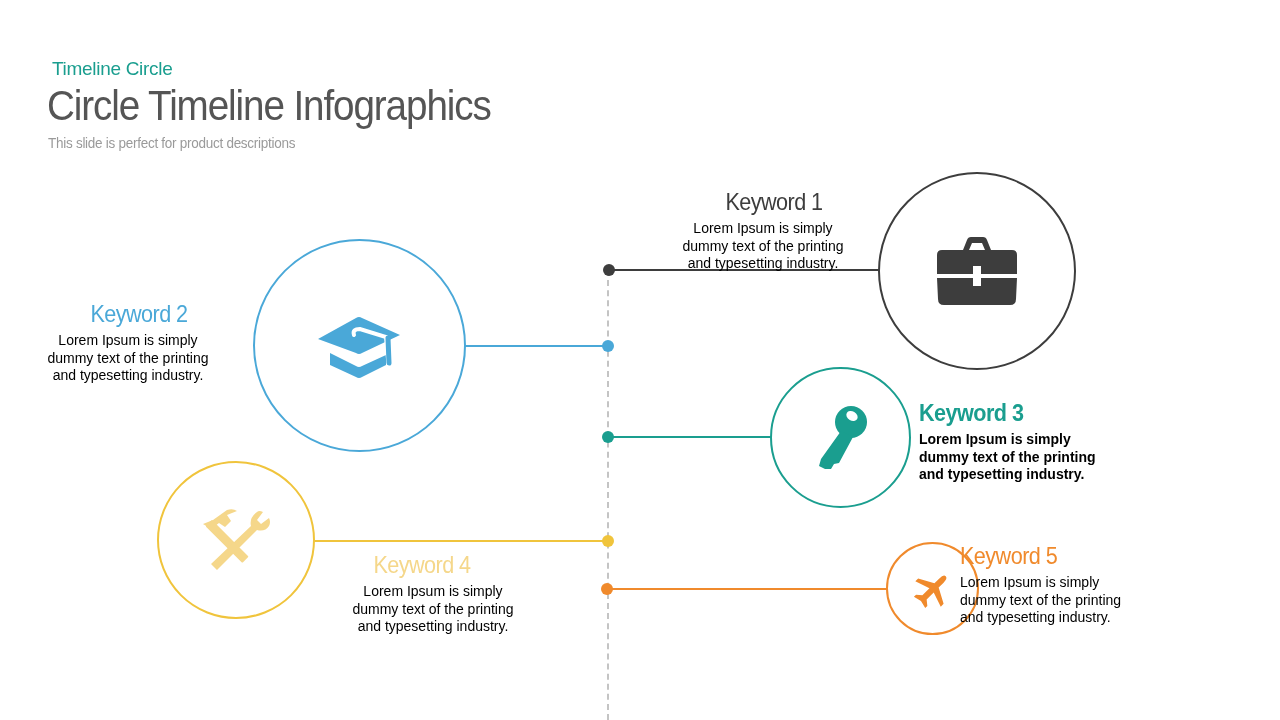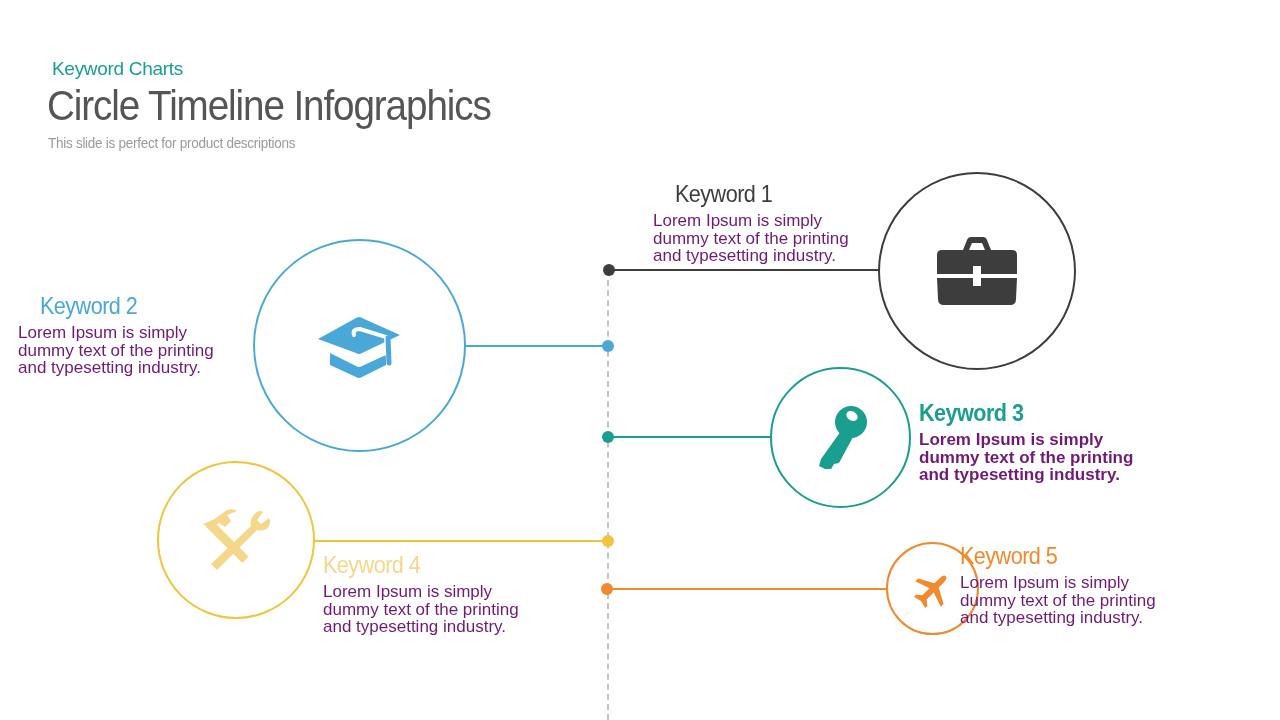--- a/index.html
+++ b/index.html
@@ -4,32 +4,32 @@
 <style>
   html, body { margin:0; padding:0; }
   body { width:1280px; height:720px; background:#ffffff; position:relative; overflow:hidden;
          font-family:"Liberation Sans", sans-serif; }
   .abs { position:absolute; }
   .category { left:52px; top:58px; font-size:19px; color:#1a9e8f; letter-spacing:-0.3px; }
   .title { left:47px; top:82px; font-size:42px; color:#555555; letter-spacing:-1.2px; transform:scaleX(0.92); transform-origin:left top; }
   .subtitle { left:48px; top:134px; font-size:15px; color:#9a9a9a; letter-spacing:-0.3px; transform:scaleX(0.9); transform-origin:left top; }
   .axis { left:607px; top:270px; width:0; height:450px; border-left:2px dashed #c4c4c4; }
   .kw { font-size:24px; letter-spacing:-0.6px; transform:scaleX(0.9); white-space:nowrap; }
-  .desc { font-size:17px; line-height:17.5px; color:#701a75; }
-  .right { text-align:left; }
+  .desc { font-size:14px; line-height:17.5px; color:#000000; }
+  .right { text-align:center;margin-top:8px; }
   .right .kw { transform-origin:right top; }
   .left .kw { transform-origin:left top; }
   .circle { border-radius:50%; background:#fff; box-sizing:border-box; display:flex; align-items:center; justify-content:center; }
   .dot { width:12px; height:12px; border-radius:50%; }
   .hline { height:2px; }
 </style>
 </head>
 <body>
 
-<div class="abs category">Keyword Charts</div>
+<div class="abs category">Timeline Circle</div>
 <div class="abs title">Circle Timeline Infographics</div>
 <div class="abs subtitle">This slide is perfect for product descriptions</div>
 
 <div class="abs axis"></div>
 
 <div class="abs hline" style="left:609px; top:269px; width:272px; background:#3d3d3d;"></div>
 <div class="abs dot" style="left:603px; top:264px; background:#3d3d3d;"></div>
 <div class="abs circle" style="left:878px; top:172px; width:198px; height:198px; border:2px solid #3d3d3d;">
   <svg width="82" height="70" viewBox="0 0 82 70">
     <path d="M27 14 L31 4 Q32 1 35 1 L47 1 Q50 1 51 4 L55 14 L49 14 L46 7 L36 7 L33 14 Z" fill="#3d3d3d"></path>
@@ -90,21 +90,21 @@
 <div class="abs dot" style="left:602px; top:535px; background:#f0c43c;"></div>
 <div class="abs circle" style="left:157px; top:461px; width:158px; height:158px; border:2px solid #f0c43c;">
   <svg width="74" height="64" viewBox="0 0 74 64">
     <g fill="#f5d78a">
       <path d="M14 12 L28 2 Q34 0 38 3 L28 7 L32 13 L26 19 L20 15 L12 21 L4 16 Z"></path>
       <rect x="28" y="12" width="9" height="52" rx="1" transform="rotate(-45 32 38) translate(0 -6)"></rect>
       <path d="M58 4 Q60 2 64 4 L58 12 L62 16 L70 10 Q72 14 70 18 Q66 24 58 22 L18 62 L12 56 L52 18 Q50 10 58 4 Z"></path>
     </g>
   </svg>
 </div>
-<div class="abs left" style="left:323px; top:551px; width:220px;">
+<div class="abs left" style="left:323px; top:551px; width:220px;text-align:center;">
   <div class="kw" style="color:#f5d78a;">Keyword 4</div>
   <div class="desc" style="margin-top:4px;">
     <div>Lorem Ipsum is simply</div>
     <div>dummy text of the printing</div>
     <div>and typesetting industry.</div>
   </div>
 </div>
 
 <div class="abs hline" style="left:609px; top:588px; width:280px; background:#f08a2c;"></div>
 <div class="abs dot" style="left:601px; top:583px; background:#f08a2c;"></div>

